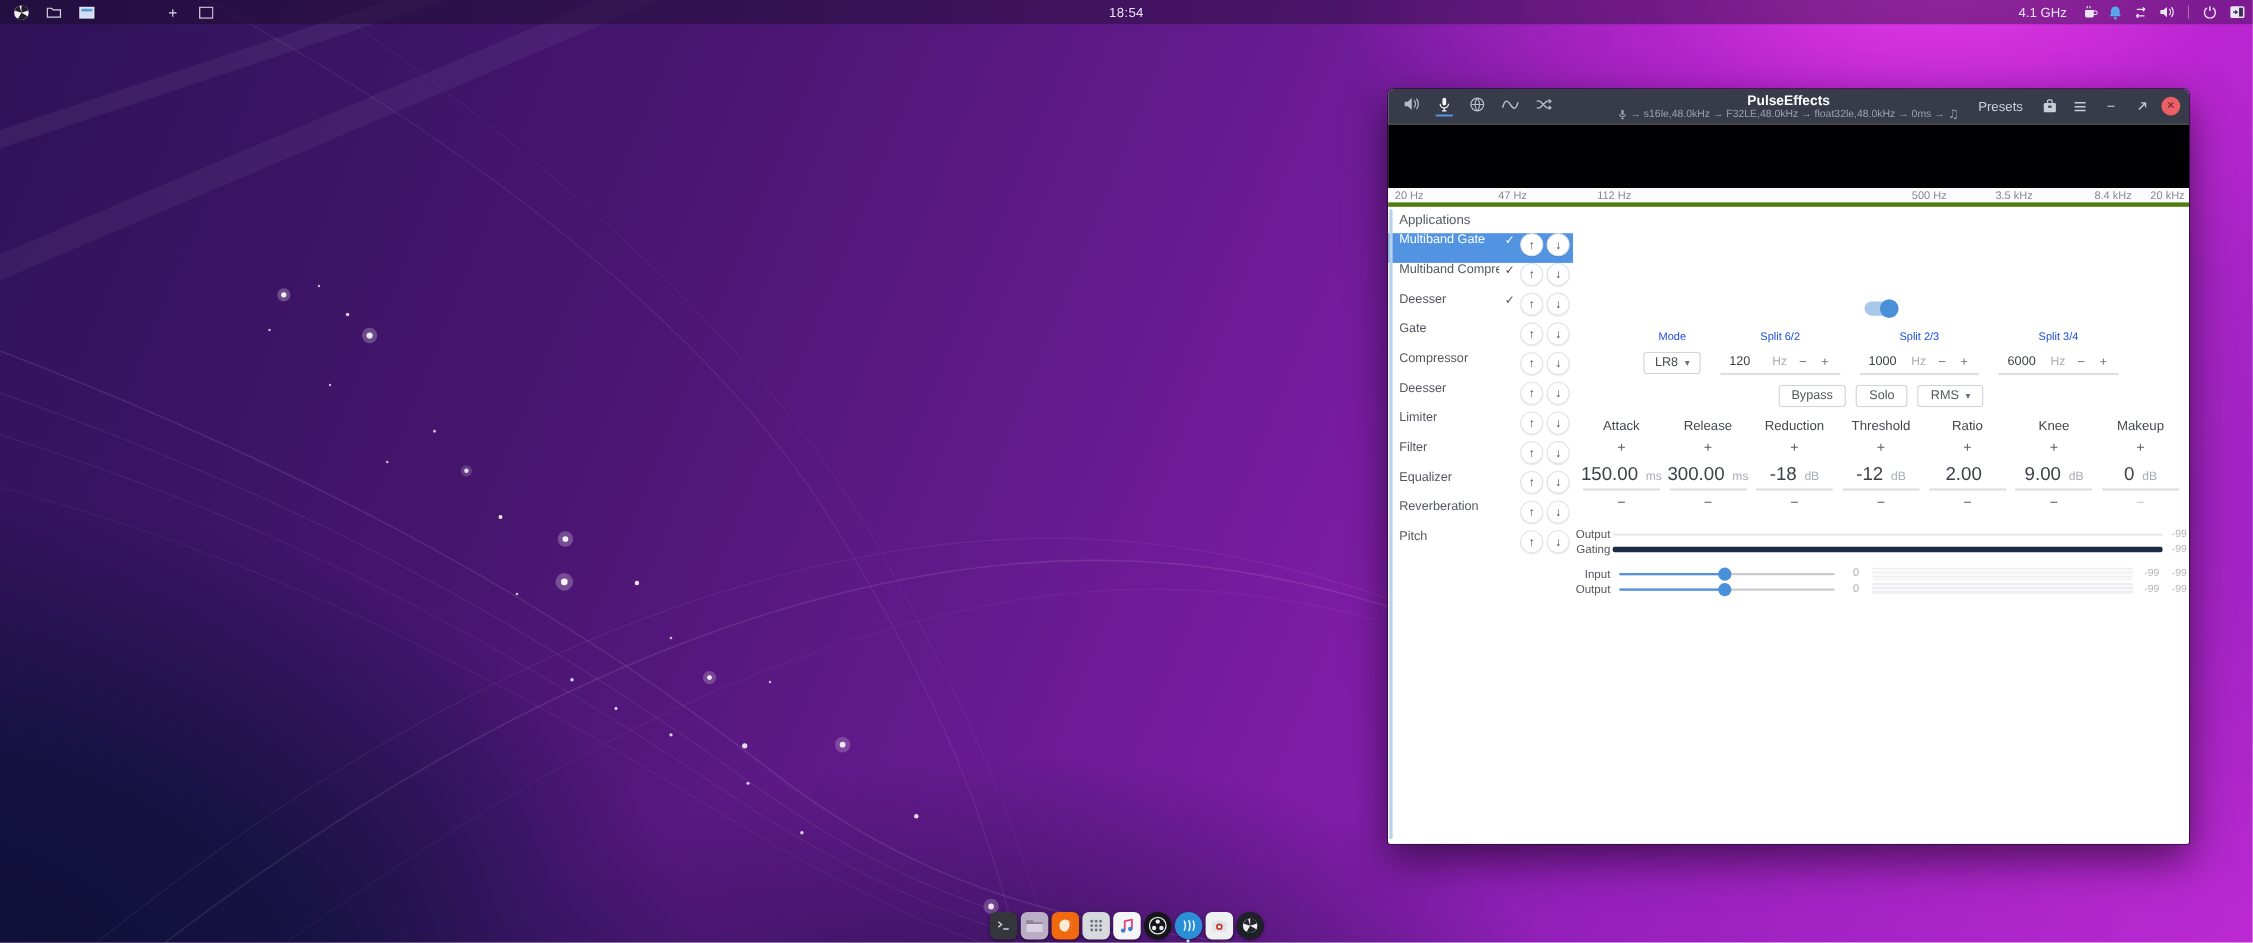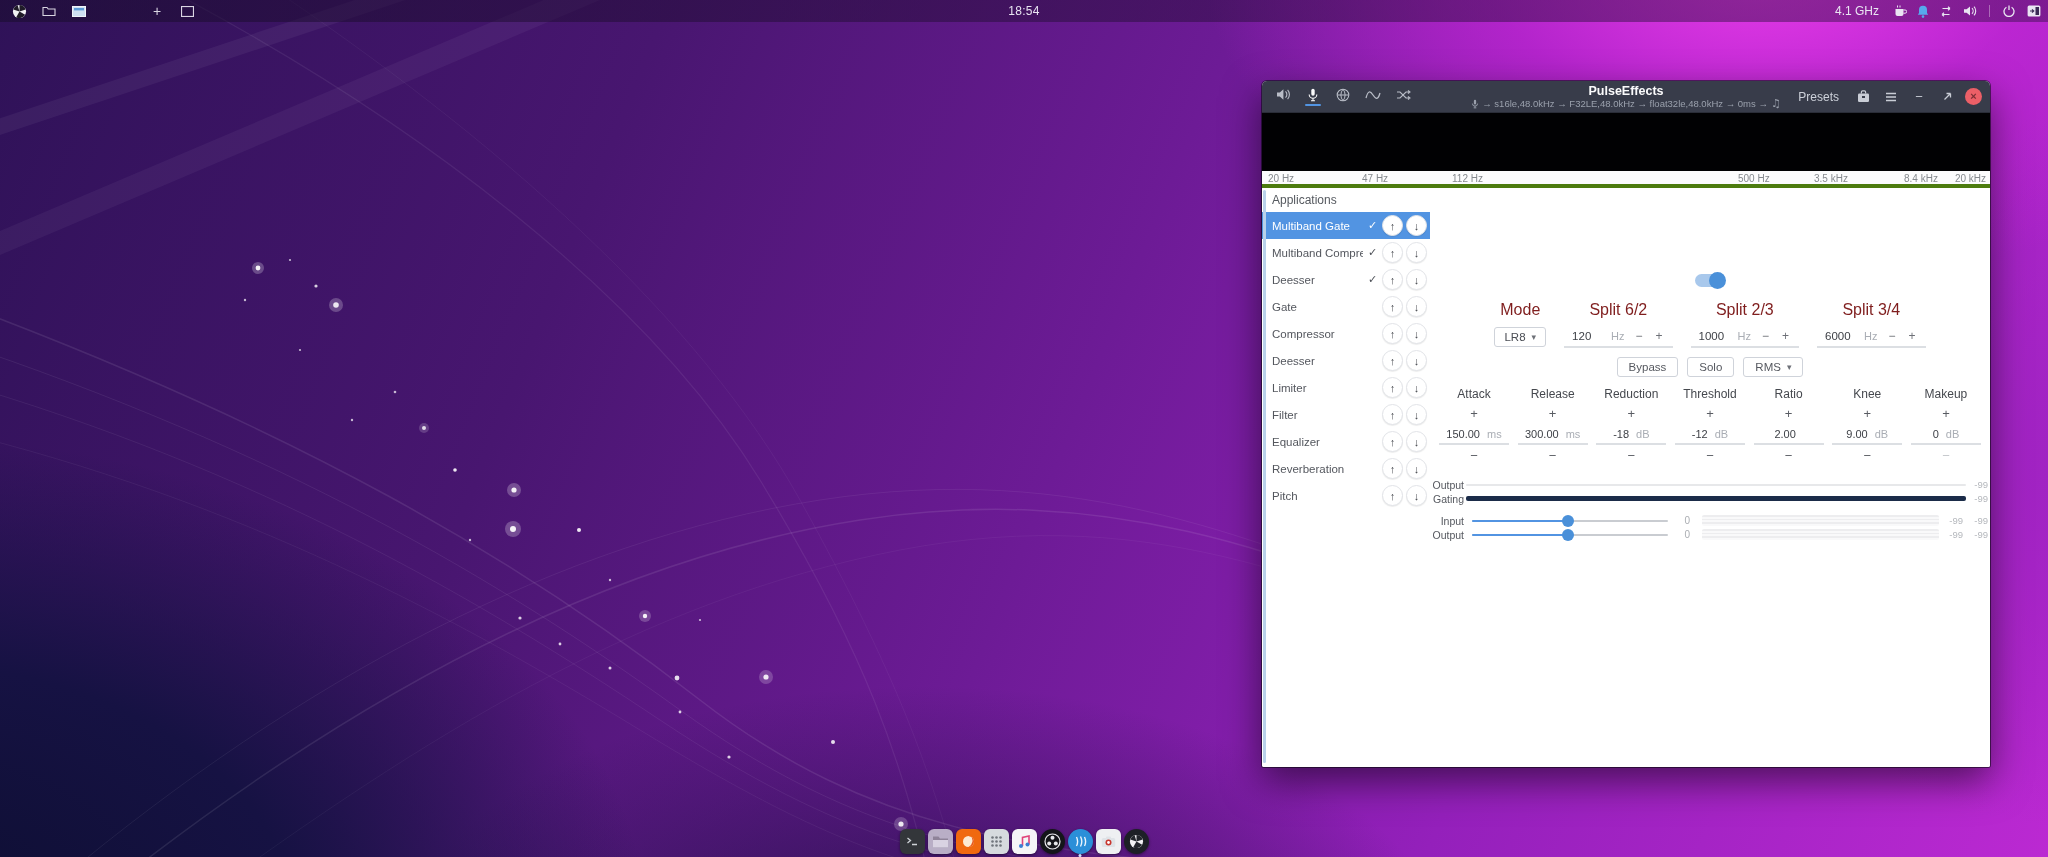--- a/index.html
+++ b/index.html
@@ -65,36 +65,36 @@
   .spectrum { height:58px; background:#010103; flex:0 0 auto; }
   .freq-strip { height:17px; background:#fcfcfd; border-bottom:4px solid #4d7c0f; position:relative; flex:0 0 auto; font-size:10px; color:#85898e; }
   .freq-strip span { position:absolute; top:2px; white-space:nowrap; }
 
   .window-body { flex:1; display:flex; background:#fff; border-radius:0 0 2px 2px; overflow:hidden; }
 
   
   .sidebar { width:168px; flex:0 0 auto; padding:3px 0 0 0; position:relative; }
   .sidebar-scrollbar { position:absolute; left:1px; top:2px; bottom:4px; width:3px; background:#b9d2ea; border-radius:2px; }
   .sb-header { font-size:12px; color:#55595f; padding:2px 0 5px 10px; }
-  .sb-row { height:27px; display:flex; align-items:center; gap:3px; padding:0 3px 0 10px; cursor:pointer; color:#54575e; font-size:11.5px; }
+  .sb-row { height:27px; display:flex; gap:3px; padding:0 3px 0 10px; cursor:pointer; color:#54575e; font-size:11.5px; }
   .sb-row .lbl { flex:1; white-space:nowrap; overflow:hidden; }
   .sb-row .chk { width:13px; font-size:11px; color:#4c4f56; text-align:center; }
   .sb-row.selected { background:#5294e2; color:#fff; }
   .sb-row.selected .chk { color:#fff; }
   .circle-btn { width:21px; height:21px; border-radius:50%; background:#fff; border:1px solid #e2e4e8; box-shadow:0 1px 1px rgba(0,0,0,.08); color:#43464c; font-size:11px; display:flex; align-items:center; justify-content:center; cursor:pointer; flex:0 0 auto; }
 
   
   .main { flex:1; display:flex; flex-direction:column; position:relative; font-size:12px; color:#44474e; }
   .toggle-row { margin-top:86px; display:flex; justify-content:center; }
   .toggle { width:30px; height:13px; border-radius:7px; background:#a8c8ec; position:relative; cursor:pointer; }
   .toggle .knob { position:absolute; right:-1px; top:-2px; width:17px; height:17px; border-radius:50%; background:#4a90d9; }
 
   .mode-row { margin-top:14px; display:flex; justify-content:center; gap:18px; }
   .mode-col { display:flex; flex-direction:column; align-items:center; gap:8px; }
-  .mr-label { font-size:16px; color:#7f1d1d; }
+  .mr-label { font-size:10px; color:#1d4ed8; }
   .mode-box { border:1px solid #cfd3da; border-radius:3px; padding:3px 9px; font-size:11.5px; color:#4a4d54; display:flex; gap:6px; align-items:center; cursor:pointer; background:#fff; }
   .spinbox { display:flex; align-items:center; gap:9px; padding:2px 8px 3px 8px; border-bottom:2px solid #dcdfe3; background:#fff; cursor:text; }
   .spin-val { font-size:11.5px; color:#3e4147; min-width:30px; text-align:left; }
   .spin-unit { font-size:11px; color:#a9adb4; }
   .spin-btn { color:#6d7077; font-size:12px; cursor:pointer; padding:0 2px; }
 
   .tabs-row { margin-top:15px; display:flex; justify-content:center; }
   .tab { border:1px solid #cfd3da; border-left-width:0; padding:5px 0; width:74px; text-align:center; font-size:11.5px; color:#55585f; background:#fff; cursor:pointer; }
   .tab:first-child { border-left-width:1px; border-radius:3px 0 0 3px; }
   .tab:last-child { border-radius:0 3px 3px 0; }
@@ -104,21 +104,21 @@
   .flat-btn { border:1px solid #cfd3da; border-radius:3px; background:#fff; padding:3px 11px; font-size:11.5px; color:#55585f; cursor:pointer; }
   .dd-btn { display:flex; align-items:center; gap:6px; }
 
   .params-row { margin-top:10px; display:flex; justify-content:space-between; padding:0 6px; }
   .param-col { width:76px; display:flex; flex-direction:column; align-items:center; }
   .p-head { font-size:12px; color:#45484e; }
   .p-plus, .p-minus { font-size:13px; color:#595c63; margin-top:6px; cursor:pointer; line-height:14px; }
   .p-minus { margin-top:4px; }
   .p-minus.disabled { color:#c3c6cb; }
   .p-box { margin-top:5px; width:70px; display:flex; align-items:baseline; justify-content:center; gap:7px; padding:2px 4px 3px 4px; border-bottom:2px solid #dcdfe3; background:#fff; }
-  .p-val { font-size:11px; color:#3e4147; }
+  .p-val { font-size:17px; color:#3e4147; }
   .p-unit { font-size:11px; color:#a9adb4; }
 
   .meter-row { display:flex; align-items:center; height:11px; margin-top:3px; }
   .meter-row.first { margin-top:16px; }
   .m-label { width:34px; text-align:right; font-size:10.5px; color:#55585f; flex:0 0 auto; }
   .m-track { flex:1; height:2px; background:#e7e8ea; border-radius:2px; margin:0 4px 0 2px; position:relative; }
   .m-track.filled { height:5px; background:#1b2c49; }
   .m-value { width:20px; font-size:9.5px; color:#b4b7bc; text-align:right; flex:0 0 auto; padding-right:2px; }
 
   .level-row { display:flex; align-items:center; height:13px; margin-top:1px; }

